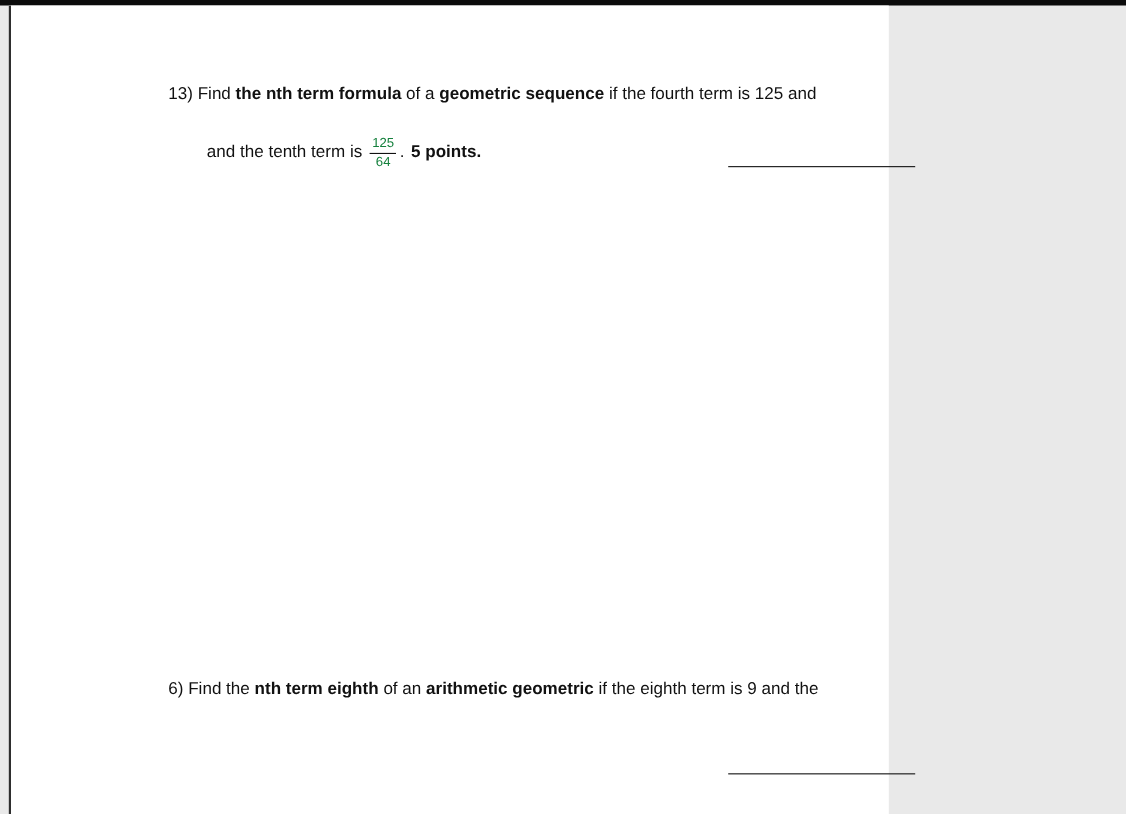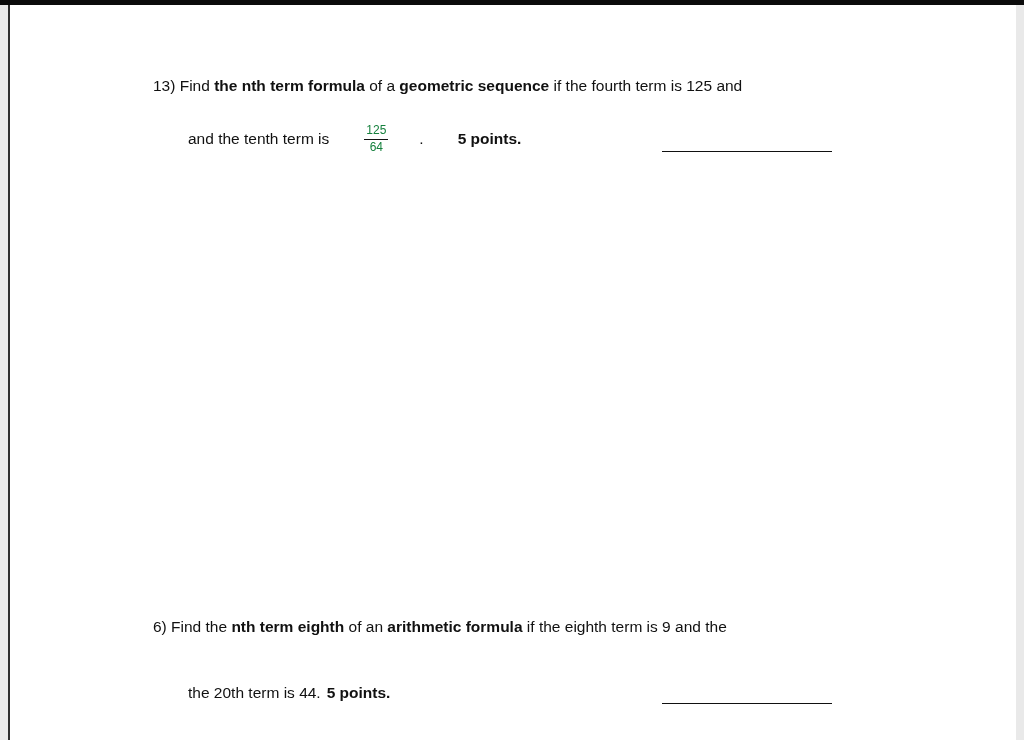--- a/index.html
+++ b/index.html
@@ -11,33 +11,33 @@
     overflow: hidden;
   }
   .viewport { position: relative; width: 1024px; height: 740px; }
   .top-bar {
     position: absolute; top: 0; left: 0;
     width: 1024px; height: 5px;
     background: #0b0b0b;
   }
   .page {
     position: absolute; top: 5px; left: 8px;
-    width: 1008px; height: 735px;
+    width: 800px; height: 735px;
     background: #ffffff;
     border-left: 2px solid #2e2e2e;
   }
   .line {
     position: absolute;
     font-size: 15.5px;
     color: #111111;
     white-space: nowrap;
   }
   .bold { font-weight: 700; }
   .points { font-weight: 700; margin-left: 6px; }
-  .frac-row { display: flex; align-items: center; height: 42px; gap: 28px; }
+  .frac-row { display: flex; align-items: center; height: 42px; }
   .fraction {
     display: inline-flex;
     flex-direction: column;
     align-items: center;
     font-size: 12px;
     line-height: 1.15;
     margin: 0 3px 0 7px;
     color: #15803d;
   }
   .fraction .num {
@@ -71,23 +71,20 @@
         <span class="num">125</span>
         <span class="den">64</span>
       </span>
       <span> .</span>
       <span class="points">5 points.</span>
     </div>
 
     <div class="answer-blank" style="top: 146px; left: 652px;"></div>
 
     <div class="line" style="top: 613px; left: 143px;">
-      <span>6) Find the </span><span class="bold">nth term eighth</span><span> of an </span><span class="bold">arithmetic formula</span><span> if the eighth term is 9 and the</span>
+      <span>6) Find the </span><span class="bold">nth term eighth</span><span> of an </span><span class="bold">arithmetic geometric</span><span> if the eighth term is 9 and the</span>
     </div>
 
-    <div class="line" style="top: 679px; left: 178px;">
-      <span>the 20th term is 44.</span><span class="points">5 points.</span>
-    </div>
 
     <div class="answer-blank" style="top: 698px; left: 652px;"></div>
 
   </div>
 </div>
 
 </body></html>

